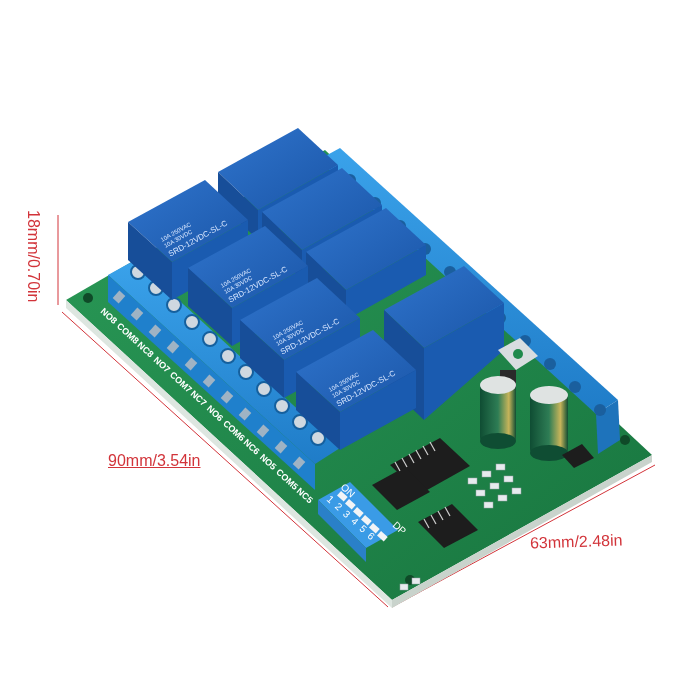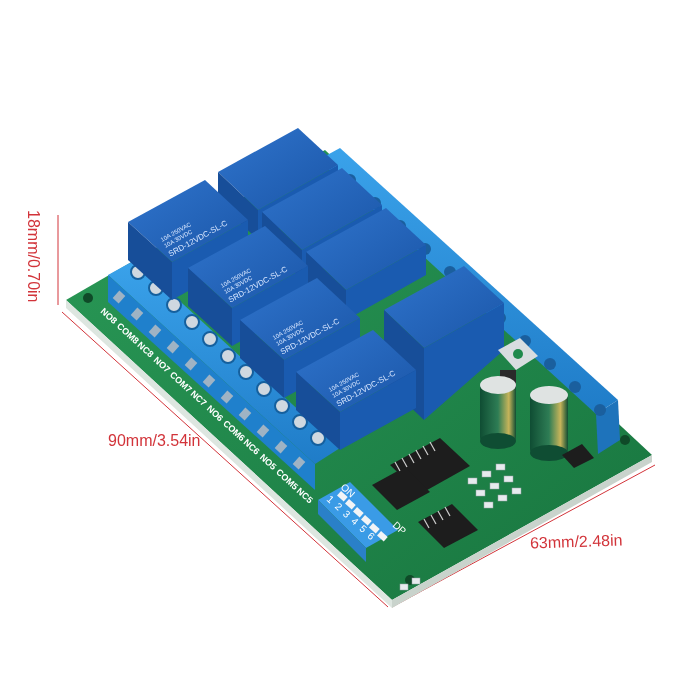--- a/index.html
+++ b/index.html
@@ -1,20 +1,20 @@
 <!DOCTYPE html>
 <html><head>
 <meta charset="utf-8">
 <style>
   html,body{margin:0;padding:0;background:#ffffff;}
   body{width:700px;height:700px;position:relative;overflow:hidden;font-family:"Liberation Sans",sans-serif;}
   .stage{position:absolute;left:0;top:0;width:700px;height:700px;}
   .dim-label{position:absolute;color:#d2343a;font-size:16px;font-family:"Liberation Sans",sans-serif;white-space:nowrap;}
   .dim-h{left:6px;top:210px;transform-origin:left top;transform:translate(0,0) rotate(90deg);left:42px;}
-  .dim-w{left:108px;top:432px;}
+  .dim-w{left:108px;top:452px;text-decoration:underline;}
   .dim-d{left:530px;top:533px;transform:rotate(-2deg);}
   svg{position:absolute;left:0;top:0;}
   .pin-label{font-family:"Liberation Sans",sans-serif;font-size:9px;fill:#ffffff;font-weight:bold;}
   .relay-text{font-family:"Liberation Sans",sans-serif;fill:#d7e6ff;}
   .dip-num{font-family:"Liberation Sans",sans-serif;font-size:10px;fill:#ffffff;}
 </style>
 </head>
 <body>
 
 <div class="stage">

